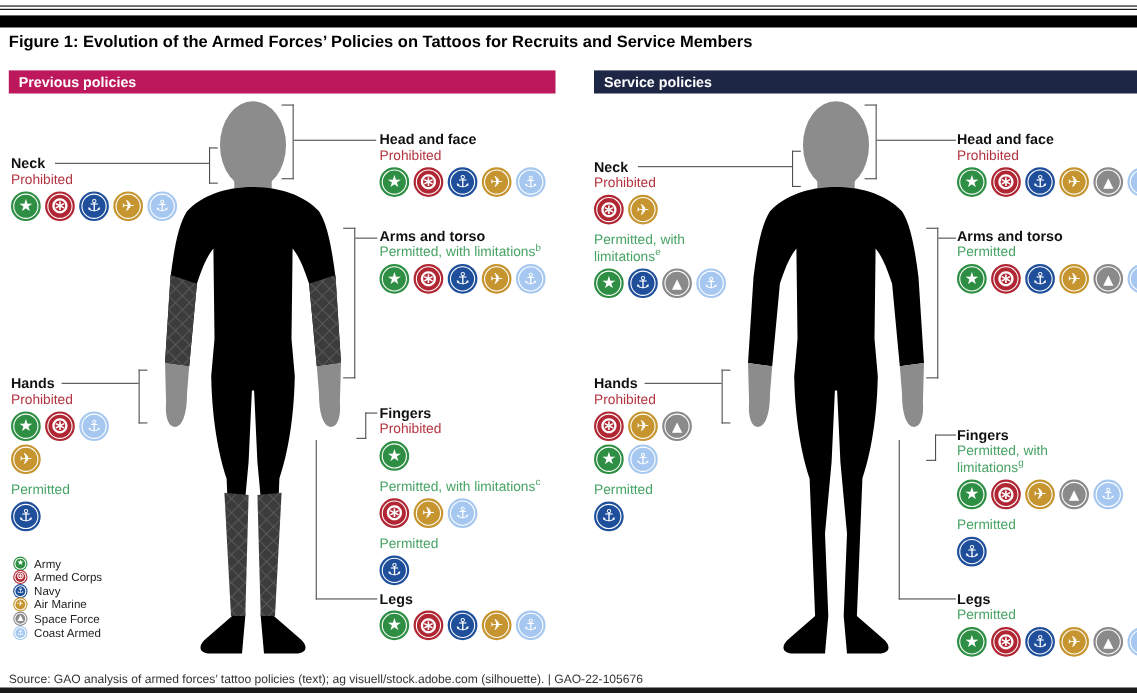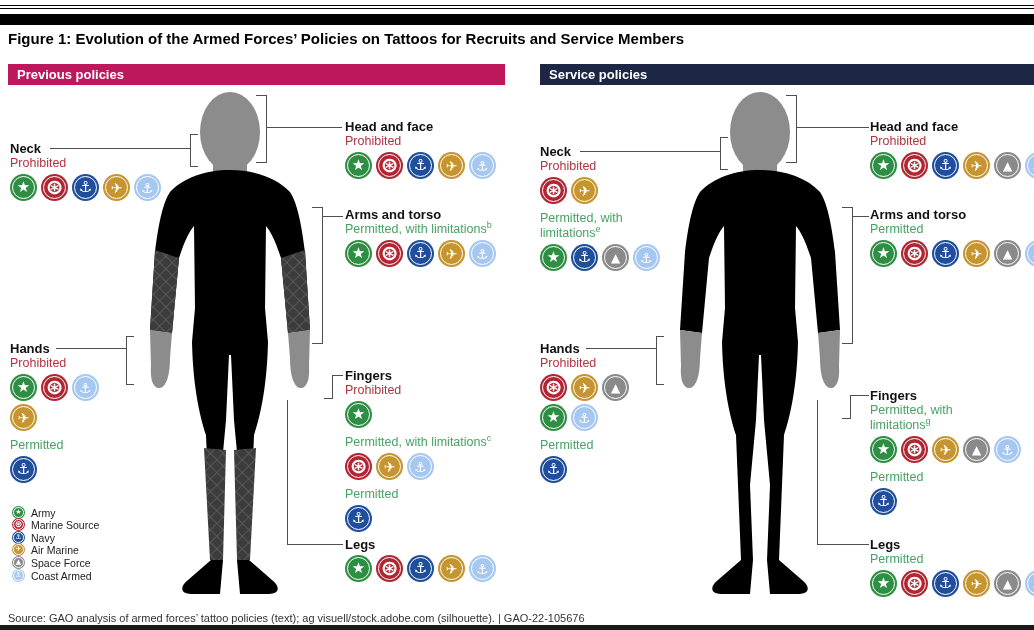--- a/index.html
+++ b/index.html
@@ -512,21 +512,21 @@
       </span>
     <span class="ltext" data-name="legend-label">Army</span>
   </div>
   <div class="lrow" data-name="legend-item-marine-corps">
     <span>
         <span class="badge" data-name="marine-corps-icon" style="background: rgb(176, 38, 51);">
           <i class="ring" data-name="badge-ring"></i>
           <b class="glyph" data-name="badge-glyph">⊛</b>
         </span>
       </span>
-    <span class="ltext" data-name="legend-label">Marine Source</span>
+    <span class="ltext" data-name="legend-label">Armed Corps</span>
   </div>
   <div class="lrow" data-name="legend-item-navy">
     <span>
         <span class="badge" data-name="navy-icon" style="background: rgb(31, 79, 155);">
           <i class="ring" data-name="badge-ring"></i>
           <b class="glyph" data-name="badge-glyph">⚓</b>
         </span>
       </span>
     <span class="ltext" data-name="legend-label">Navy</span>
   </div>

